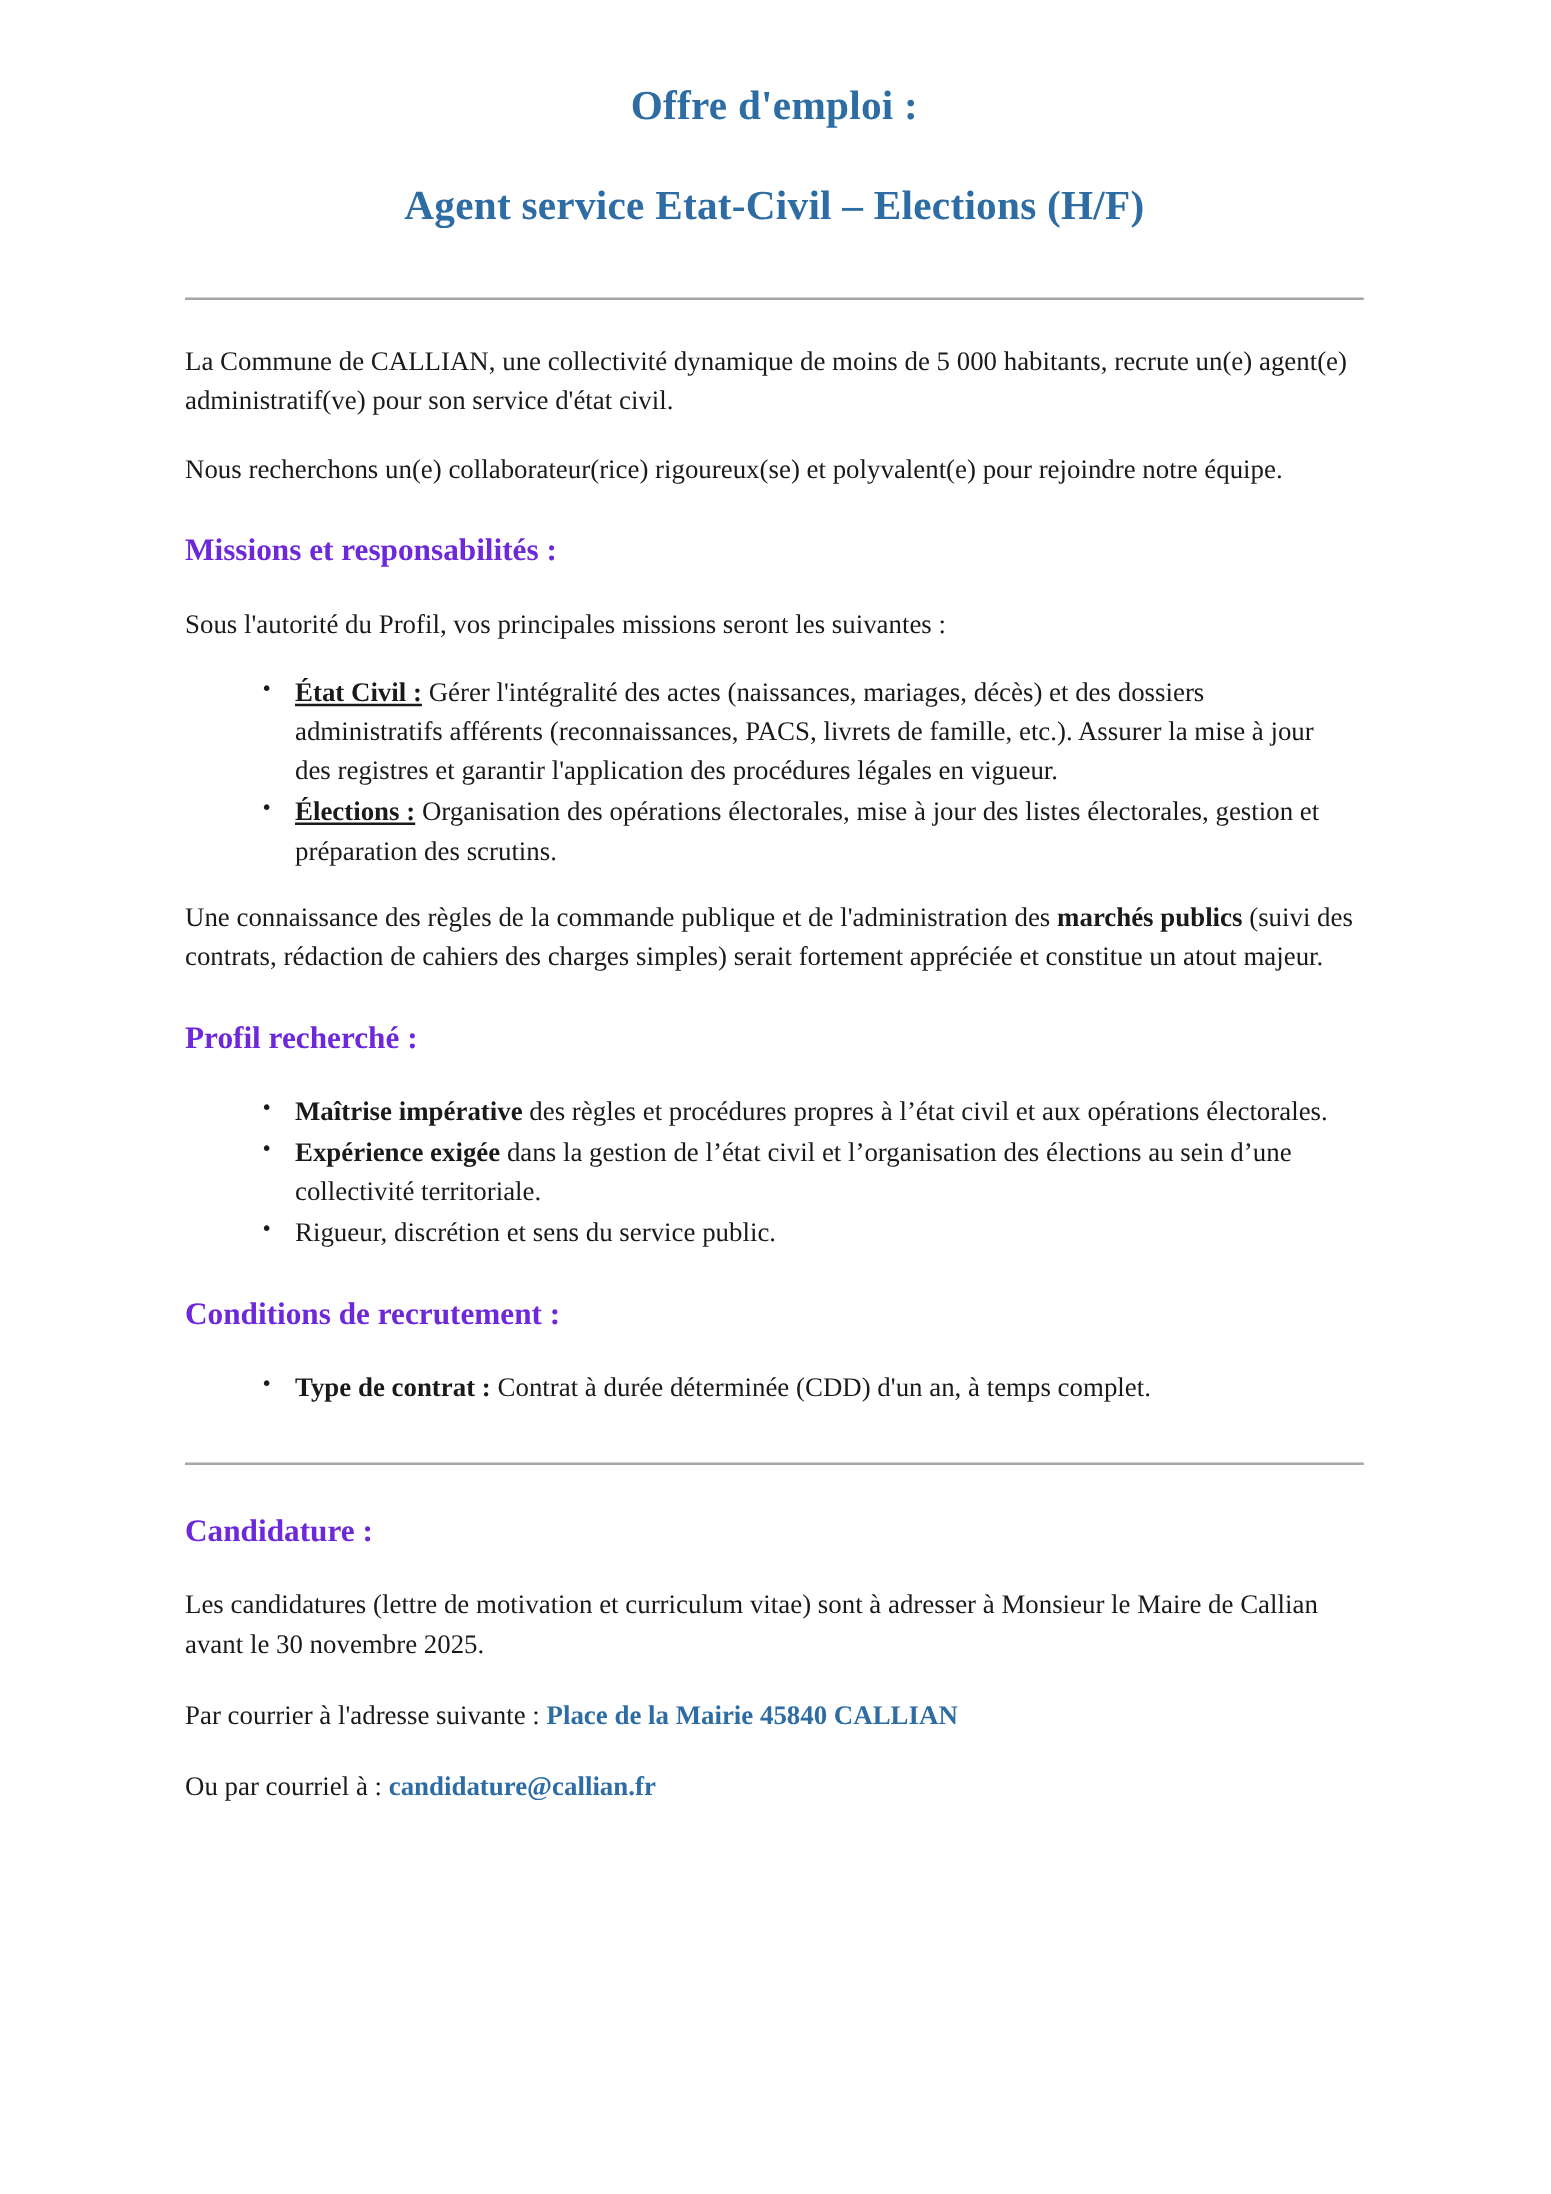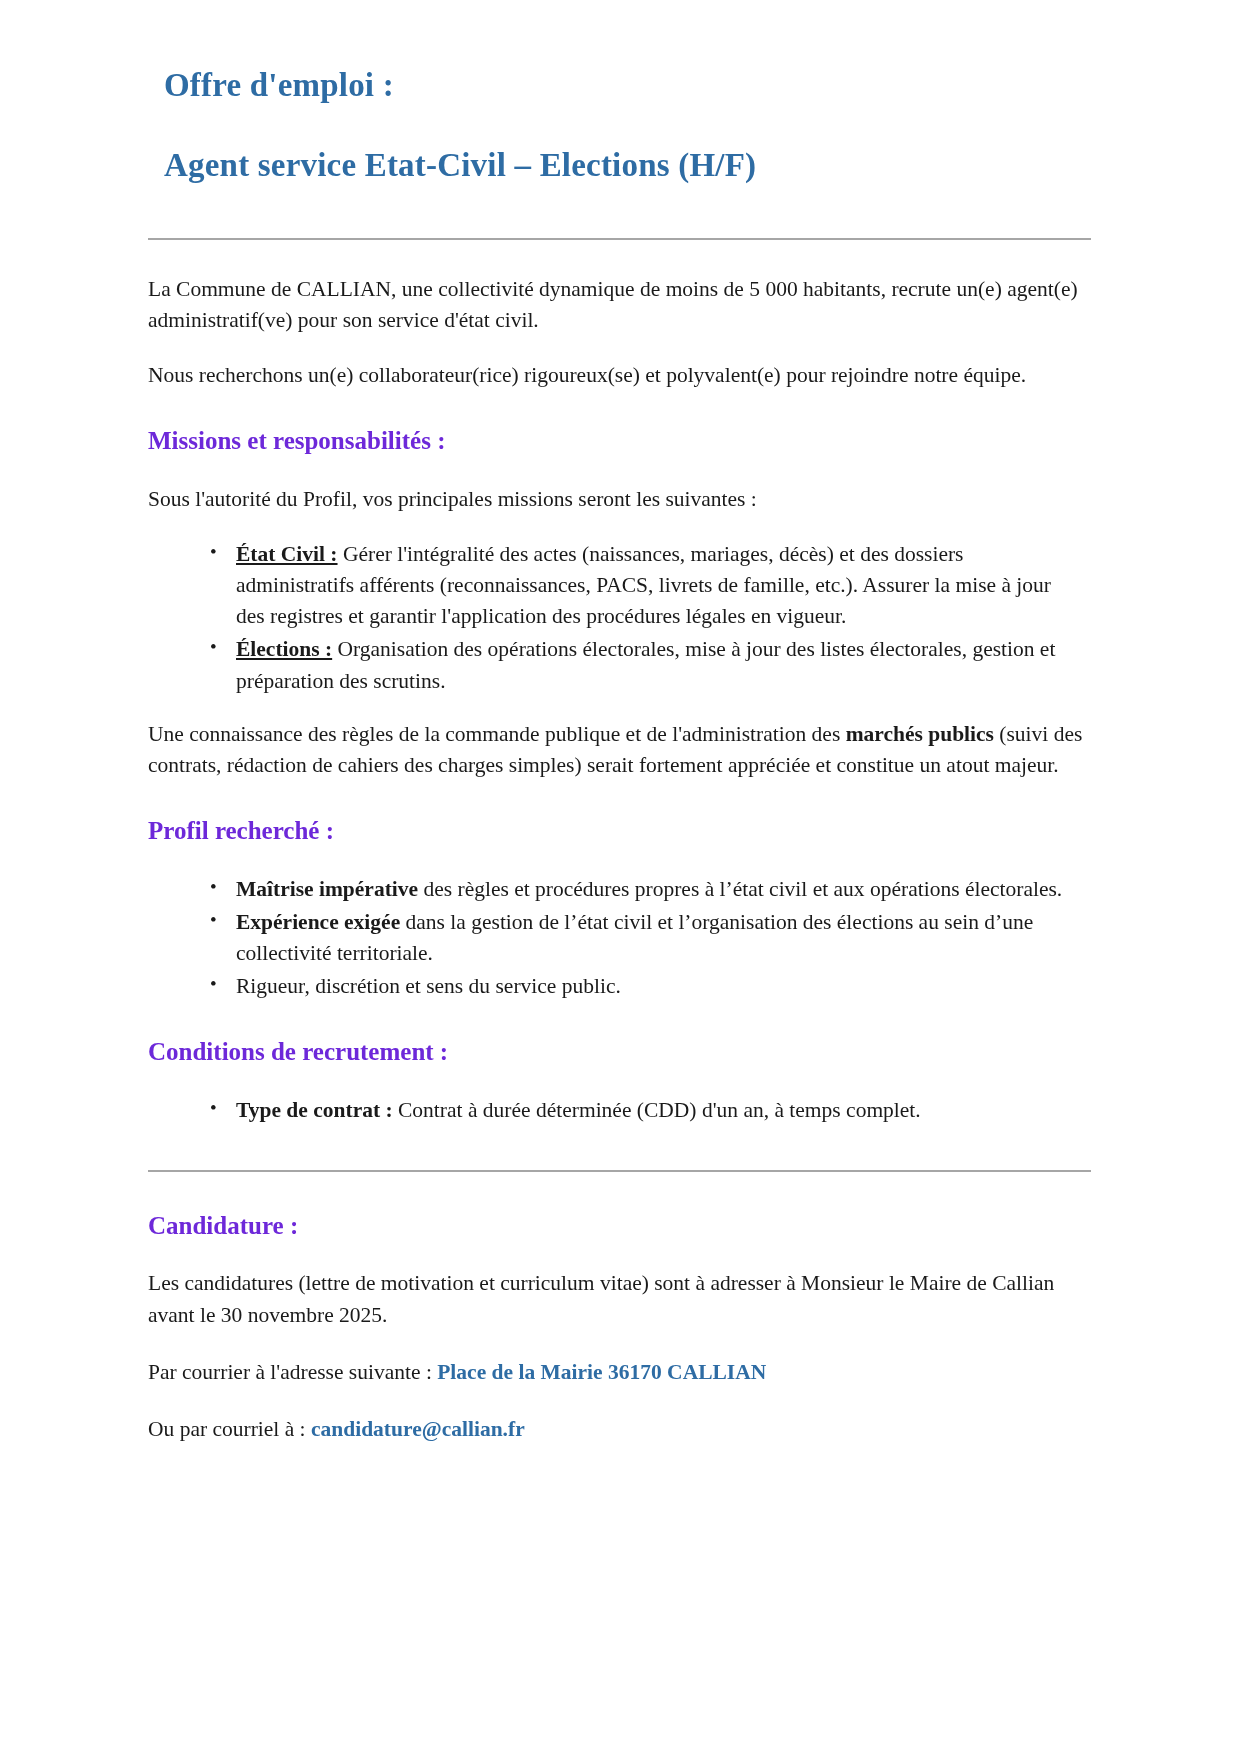--- a/index.html
+++ b/index.html
@@ -14,25 +14,26 @@
     color: #1a1a1a;
   }
   .page {
     width: 1241px;
     min-height: 1755px;
     box-sizing: border-box;
     padding: 44px 150px 40px 148px;
     background: #ffffff;
   }
   .doc-title {
+    text-align: center;
     color: #2e6ca4;
     font-weight: bold;
     font-size: 33px;
     line-height: 1.45;
-    margin: 16px;
+    margin: 0;
     letter-spacing: 0.2px;
   }
   .doc-title.line1 {
     margin-top: 18px;
   }
   .doc-title.line2 {
     margin-top: 32px;
     font-size: 33px;
   }
   .rule {
@@ -127,17 +128,17 @@
   <h2 class="section">Conditions de recrutement :</h2>
   <ul class="bullets">
     <li><span class="b">Type de contrat :</span><span> Contrat à durée déterminée (CDD) d'un an, à temps complet.</span></li>
   </ul>
 
   <hr class="rule bottom">
 
   <div class="cand-block">
     <h2 class="section" style="margin-top:0;">Candidature :</h2>
     <p class="body-text cand-first">Les candidatures (lettre de motivation et curriculum vitae) sont à adresser à Monsieur le Maire de Callian avant le 30 novembre 2025.</p>
-    <p class="body-text"><span>Par courrier à l'adresse suivante : </span><span class="blue-bold">Place de la Mairie 36170 CALLIAN</span></p>
+    <p class="body-text"><span>Par courrier à l'adresse suivante : </span><span class="blue-bold">Place de la Mairie 45840 CALLIAN</span></p>
     <p class="body-text"><span>Ou par courriel à : </span><span class="blue-bold">candidature@callian.fr</span></p>
   </div>
 
 </div>
 
 </body></html>

